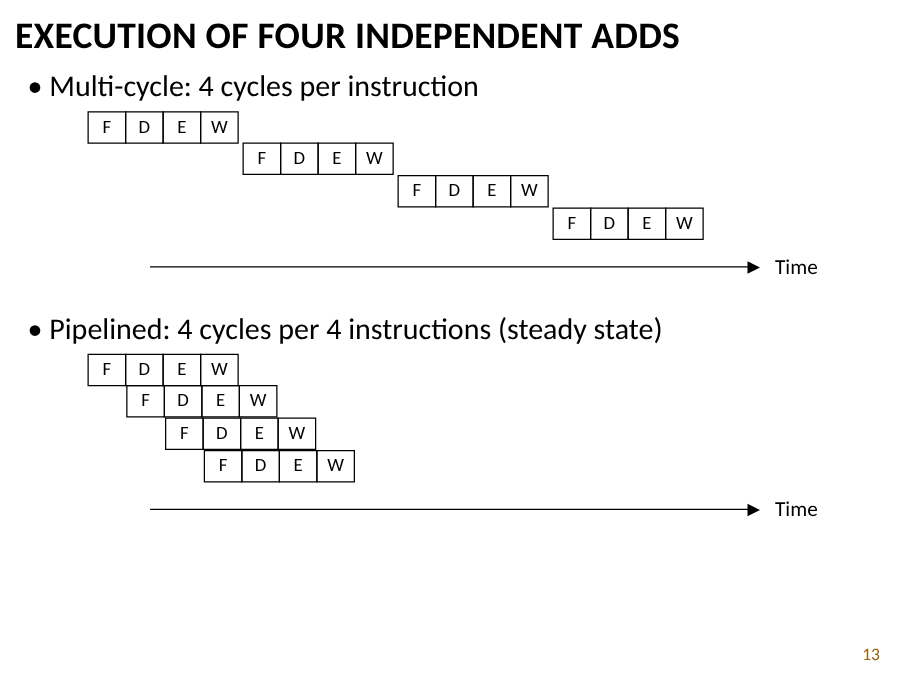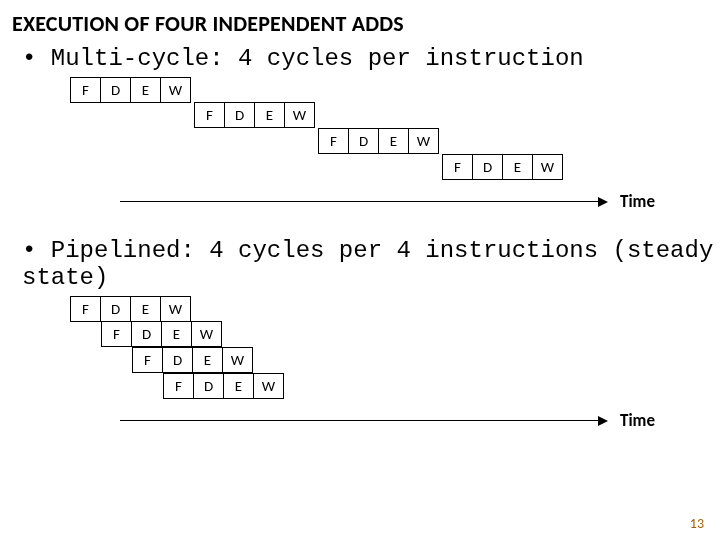--- a/index.html
+++ b/index.html
@@ -7,29 +7,28 @@
     padding: 0;
     width: 720px;
     height: 540px;
     font-family: Calibri, Arial, sans-serif;
     background: #fff;
     color: #000;
     position: relative;
     box-sizing: border-box;
   }
   .title {
-    font-size: 22px;
+    font-size: 30px;
     font-weight: 700;
     padding: 10px 24px 4px 12px;
     letter-spacing: 0.2px;
   }
   .bullet {
     font-size: 24px;
     padding: 4px 0 6px 22px;
-    font-family: Liberation Mono, monospace;
   }
   .bullet::before {
     content: "• ";
   }
   .diagram {
     margin-left: 70px;
   }
   .row {
     display: flex;
   }
@@ -69,21 +68,21 @@
     width: 0; height: 0;
     border-left: 10px solid #000;
     border-top: 5px solid transparent;
     border-bottom: 5px solid transparent;
   }
   .timelabel {
     position: absolute;
     top: -4px;
     left: 500px;
     font-size: 17px;
-    font-weight: 700;
+    font-weight: 400;
   }
   .gap { height: 16px; }
   .pagenum {
     position: absolute;
     bottom: 8px;
     right: 16px;
     font-size: 14px;
     color: #a16207;
   }
 </style>

